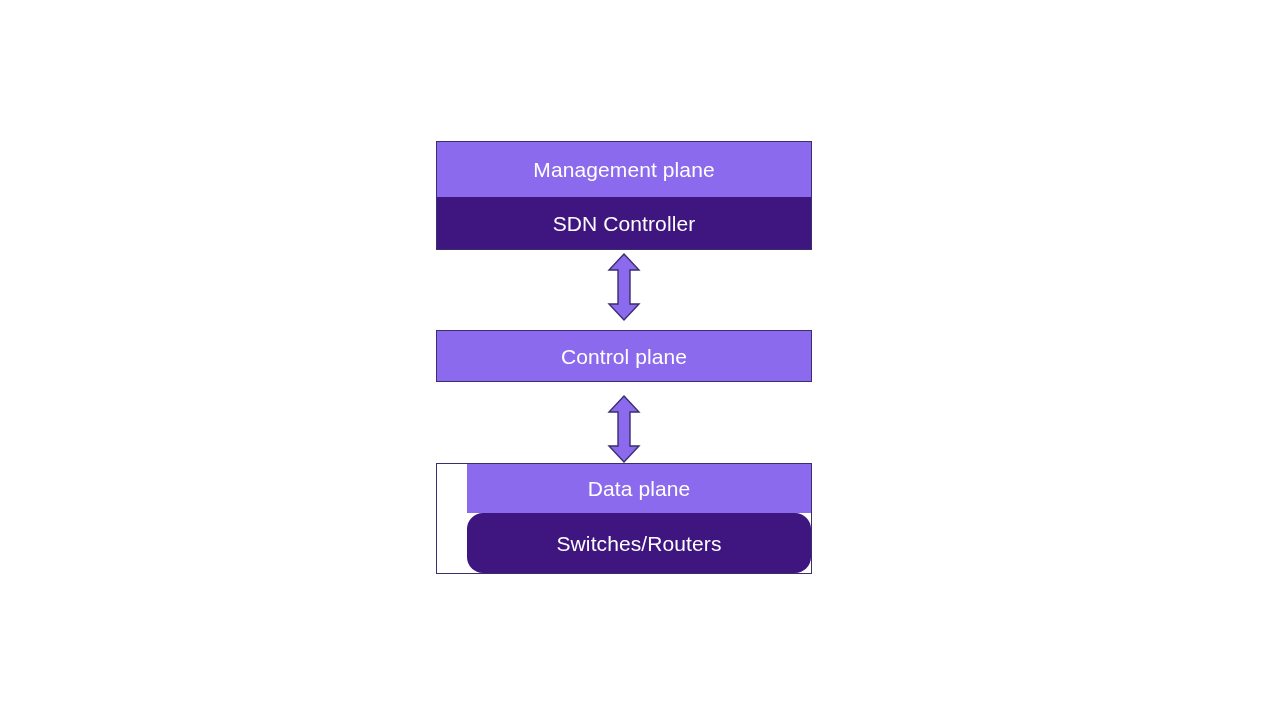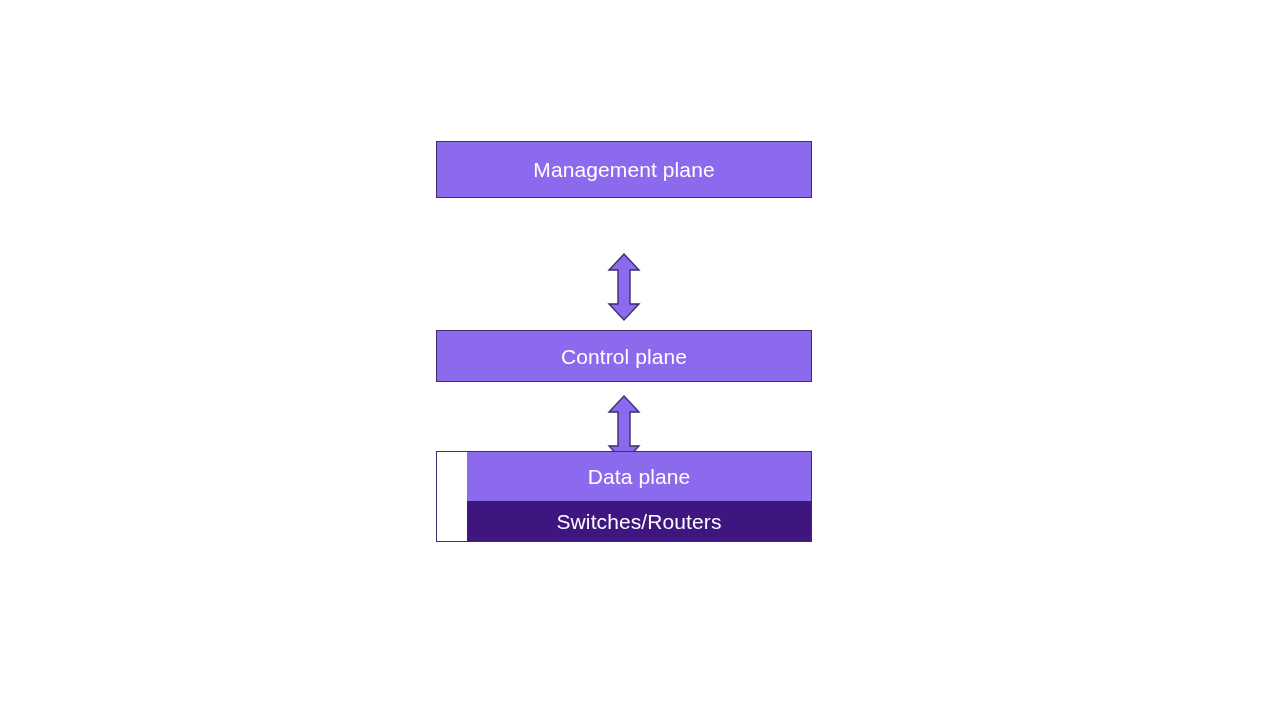--- a/index.html
+++ b/index.html
@@ -28,21 +28,21 @@
   .layer-group {
     position: absolute;
     left: 436px;
     width: 376px;
     box-sizing: border-box;
     border: 1px solid #3b2d6e;
   }
 
   #group-management { top: 126px; }
   #group-control    { top: 315px; }
-  #group-data       { top: 436px; padding-left: 30px; }
+  #group-data       { top: 448px; padding-left: 30px; }
 
   .band {
     box-sizing: border-box;
     width: 100%;
     display: flex;
     align-items: center;
     justify-content: center;
     color: #ffffff;
     font-size: 21px;
     line-height: 1;
@@ -58,21 +58,21 @@
     background: #3f1680;
   }
 
   
   #group-management .band-light { height: 55px; }
   #group-management .band-dark  { height: 52px; }
 
   #group-control .band-light { height: 50px; }
 
   #group-data .band-light { height: 49px; }
-  #group-data .band-dark  { height: 40px; }
+  #group-data .band-dark  { height: 60px; border-radius: 16px; }
 
   
   .connector {
     position: absolute;
     left: 607px;
     width: 34px;
   }
   #connector-mgmt-control  { top: 238px; height: 68px; }
   #connector-control-data  { top: 380px; height: 68px; }
 
@@ -89,20 +89,21 @@
     stroke-linejoin: miter;
   }
 </style>
 </head>
 <body>
 
 <div class="diagram">
 
   <div class="layer-group" id="group-management">
     <div class="band band-light">Management plane</div>
+    <div class="band band-dark">SDN Controller</div>
   </div>
 
   <div class="connector" id="connector-mgmt-control">
     <svg viewBox="0 0 34 68" preserveAspectRatio="none">
       <polygon class="arrow-shape" points="17,1 32,17 23,17 23,51 32,51 17,67 2,51 11,51 11,17 2,17"></polygon>
     </svg>
   </div>
 
   <div class="layer-group" id="group-control">
     <div class="band band-light">Control plane</div>

